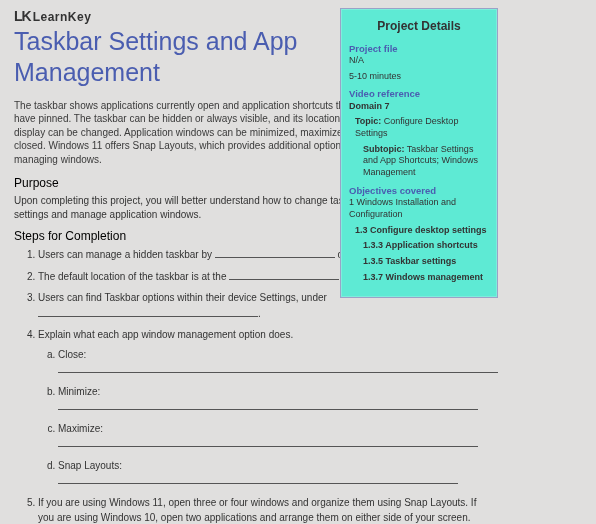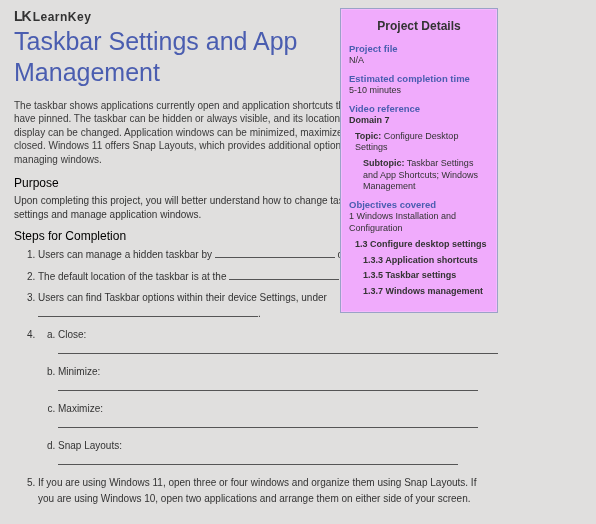--- a/index.html
+++ b/index.html
@@ -93,21 +93,21 @@
     max-width: 560px;
   }
 
   
   .panel {
     position: absolute;
     top: 8px;
     right: 10px;
     width: 158px;
     border: 1px solid #9aa2c7;
-    background: #f0abfc;
+    background: #5eead4;
     box-shadow: inset 0 0 0 1px rgba(255,255,255,0.2);
     padding: 8px 8px 10px 8px;
     box-sizing: border-box;
     font-size: 9px;
     line-height: 1.3;
   }
   .panel h2 {
     text-align: center;
     font-size: 12px;
     font-weight: 700;
@@ -150,20 +150,21 @@
     <li style="max-width:370px;">
       <span>Users can manage a hidden taskbar by </span><span class="blank short"></span><span> over it.</span>
     </li>
     <li style="max-width:370px;">
       <span>The default location of the taskbar is at the </span><span class="blank med"></span><span> of the screen.</span>
     </li>
     <li style="max-width:370px;">
       <span>Users can find Taskbar options within their device Settings, under </span><span class="blank long"></span><span>.</span>
     </li>
     <li class="widerow">
+      <span>Explain what each app window management option does.</span>
       <ol class="sub">
         <li>
           <span>Close:</span> <span class="blank xxlong"></span>
         </li>
         <li>
           <span>Minimize:</span> <span class="blank xxlong" style="width:420px;"></span>
         </li>
         <li>
           <span>Maximize:</span> <span class="blank xxlong" style="width:420px;"></span>
         </li>
@@ -176,21 +177,20 @@
       <span>If you are using Windows 11, open three or four windows and organize them using Snap Layouts. If you are using Windows 10, open two applications and arrange them on either side of your screen.</span>
     </li>
   </ol>
 
   <div class="panel">
     <h2>Project Details</h2>
 
     <div class="label">Project file</div>
     <div class="value">N/A</div>
 
-    <div class="label">Estimated completion time</div>
     <div class="value">5-10 minutes</div>
 
     <div class="label">Video reference</div>
     <div class="value bold">Domain 7</div>
     <div class="value indent1">
       <span class="bold">Topic:</span>
       <span>Configure Desktop Settings</span>
     </div>
     <div class="value indent2">
       <span class="bold">Subtopic:</span>

